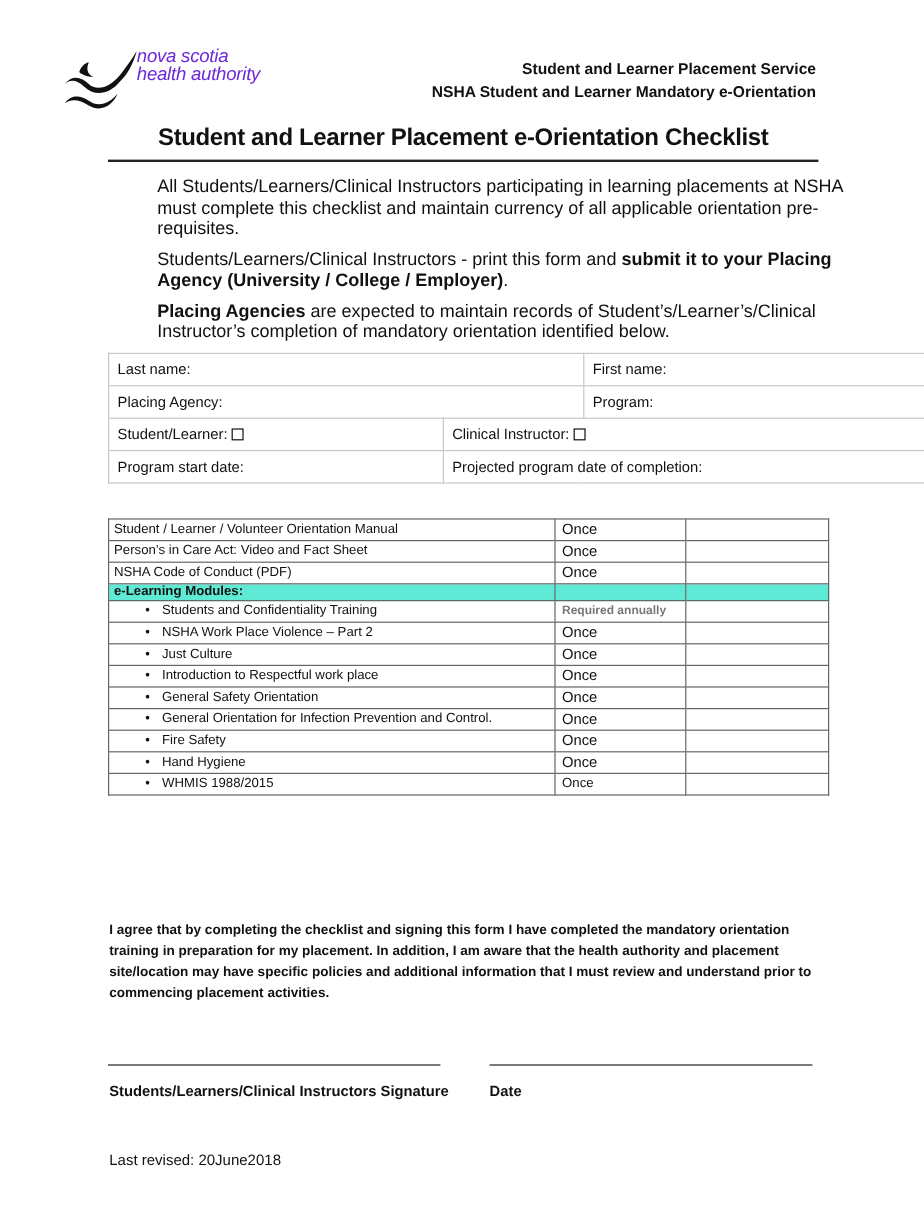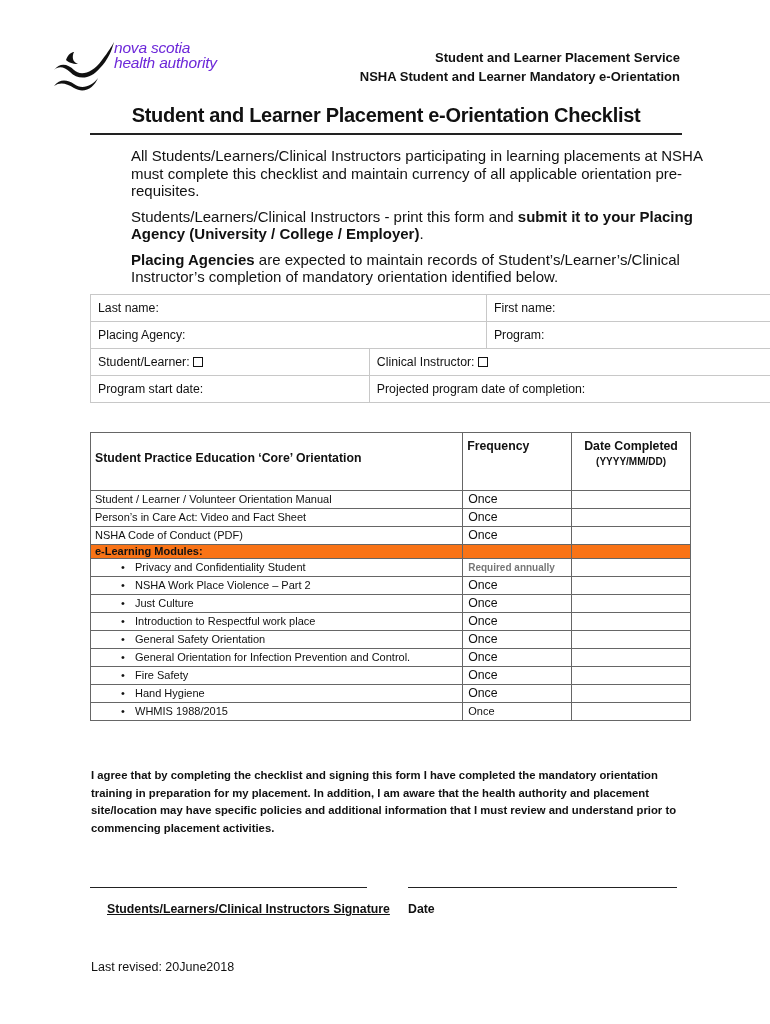--- a/index.html
+++ b/index.html
@@ -25,21 +25,21 @@
 
     .core-table { position: absolute; left: 90px; top: 432px; width: 601px; border-collapse: collapse; font-size: 11px; }
     .core-table td, .core-table th { border: 1px solid #666; padding: 0 4px; vertical-align: top; text-align: left; }
     .core-table th { font-weight: bold; font-size: 12.3px; height: 58px; padding-top: 6px; }
     .core-table th.date-h { text-align: center; }
     .core-table th .sub { display: block; font-size: 10px; font-weight: bold; margin-top: 3px; }
     .core-table td { height: 18px; line-height: 17px; }
     .core-table td.freq { font-size: 12.3px; padding-left: 5px; }
     .core-table td.freq.small { font-size: 11px; }
     .core-table td.freq.annual { font-size: 10px; color: #777; font-weight: bold; }
-    .core-table tr.shaded td { background: #f97316; font-weight: bold; height: 14px; line-height: 13px; }
+    .core-table tr.shaded td { background: #5eead4; font-weight: bold; height: 14px; line-height: 13px; }
     .bullet { display: inline-block; width: 40px; text-align: center; padding-left: 16px; }
     .col-item { width: 373px; }
     .col-freq { width: 109px; }
     .col-date { width: 119px; }
 
     .agree { position: absolute; left: 91px; top: 767px; width: 590px; font-weight: bold; font-size: 11.3px; line-height: 17.5px; }
 
     .sig-line { position: absolute; top: 887px; height: 1px; background: #222; }
     .sig-line.l { left: 90px; width: 277px; }
     .sig-line.r { left: 408px; width: 269px; }
@@ -102,25 +102,20 @@
 </tbody>
   </table>
 
 <table class="core-table">
   <colgroup>
       <col class="col-item">
       <col class="col-freq">
       <col class="col-date">
     </colgroup>
   <tbody>
-      <tr>
-    <th style="padding-top:6px;vertical-align:middle;padding-bottom:14px;">Student Practice Education ‘Core’ Orientation</th>
-    <th>Frequency</th>
-    <th class="date-h"><span>Date Completed</span><span class="sub">(YYYY/MM/DD)</span></th>
-  </tr>
   <tr>
     <td>Student / Learner / Volunteer Orientation Manual</td>
     <td class="freq">Once</td>
     <td></td>
   </tr>
   <tr>
     <td>Person’s in Care Act: Video and Fact Sheet</td>
     <td class="freq">Once</td>
     <td></td>
   </tr>
@@ -128,21 +123,21 @@
     <td>NSHA Code of Conduct (PDF)</td>
     <td class="freq">Once</td>
     <td></td>
   </tr>
   <tr class="shaded">
     <td>e-Learning Modules:</td>
     <td></td>
     <td></td>
   </tr>
   <tr>
-    <td><span class="bullet">•</span><span>Privacy and Confidentiality Student</span></td>
+    <td><span class="bullet">•</span><span>Students and Confidentiality Training</span></td>
     <td class="freq annual">Required annually</td>
     <td></td>
   </tr>
   <tr>
     <td><span class="bullet">•</span><span>NSHA Work Place Violence – Part 2</span></td>
     <td class="freq">Once</td>
     <td></td>
   </tr>
   <tr>
     <td><span class="bullet">•</span><span>Just Culture</span></td>
@@ -179,16 +174,16 @@
     <td class="freq small">Once</td>
     <td></td>
   </tr>
 </tbody>
   </table>
 
 <div class="agree">I agree that by completing the checklist and signing this form I have completed the mandatory orientation training in preparation for my placement. In addition, I am aware that the health authority and placement site/location may have specific policies and additional information that I must review and understand prior to commencing placement activities.</div>
 
 <div class="sig-line l"></div>
 <div class="sig-line r"></div>
-<div class="sig-label" style="left:107px;text-decoration:underline;">Students/Learners/Clinical Instructors Signature</div>
+<div class="sig-label" style="left:91px;">Students/Learners/Clinical Instructors Signature</div>
 <div class="sig-label" style="left:408px;">Date</div>
 
 <div class="revised">Last revised: 20June2018</div>
 
 </body></html>

